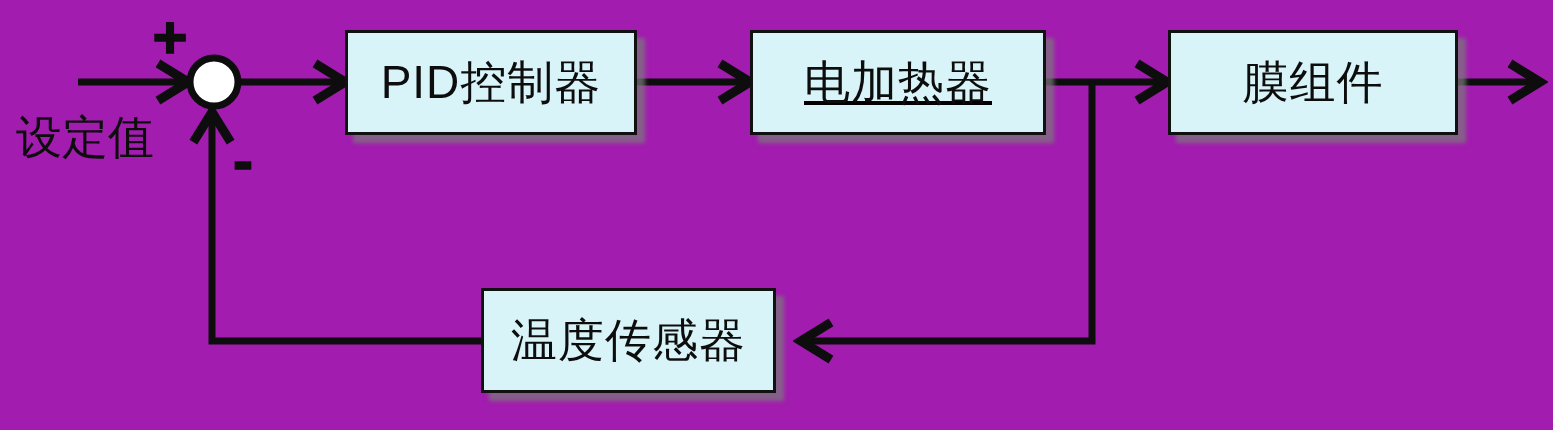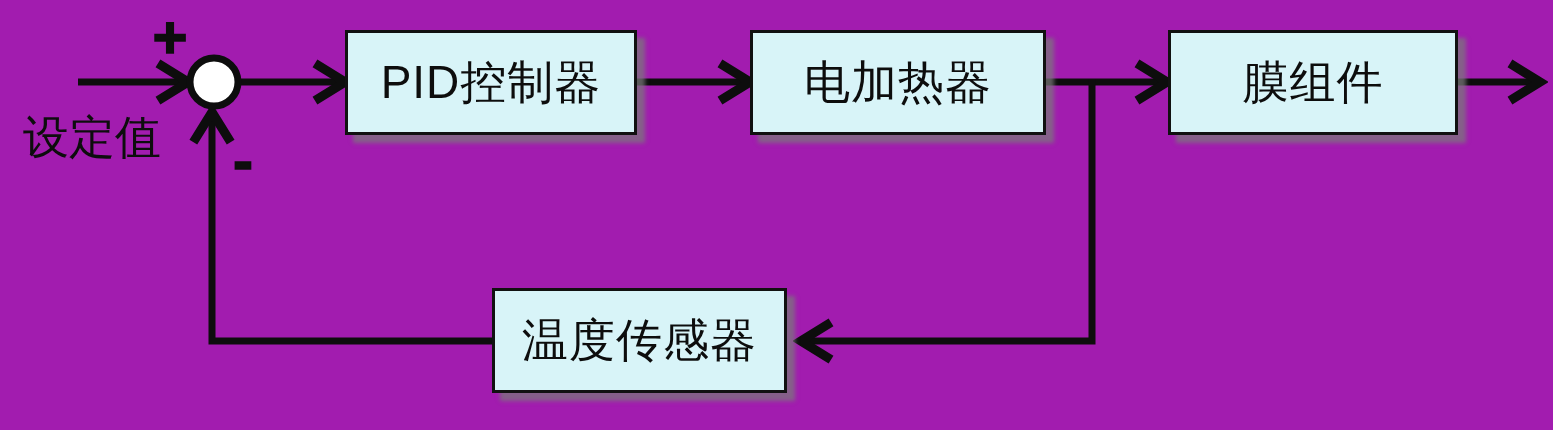--- a/index.html
+++ b/index.html
@@ -20,21 +20,21 @@
     display:flex;align-items:center;justify-content:center;
   }
   .block-label{
     font-size:46px;
     font-weight:500;
     color:#0d0d0d;
     letter-spacing:1px;
     white-space:nowrap;
   }
   .input-label{
-    position:absolute;left:23px;top:113px;
+    position:absolute;left:16px;top:113px;
     font-size:46px;line-height:48px;
     color:#0d0d0d;white-space:nowrap;
   }
   .sign{
     position:absolute;
     display:flex;align-items:center;justify-content:center;
     font-weight:bold;color:#0d0d0d;
     -webkit-text-stroke:1.5px #0d0d0d;
     line-height:1;
   }
@@ -75,29 +75,29 @@
 
     <path d="M503,341 L212,341 L212,112" fill="none" stroke="#0d0d0d" stroke-width="7" marker-end="url(#arw)"></path>
 
     <circle cx="214" cy="82" r="24" fill="#ffffff" stroke="#0d0d0d" stroke-width="7"></circle>
   </svg>
 
   <div class="block" style="left:345px;top:30px;width:292px;height:105px;">
     <span class="block-label">PID控制器</span>
   </div>
 
-  <div class="block" style="left:750px;top:30px;width:296px;height:105px;">
+  <div class="block" style="left:750px;top:30px;width:296px;height:105px;text-decoration:underline;">
     <span class="block-label">电加热器</span>
   </div>
 
   <div class="block" style="left:1168px;top:30px;width:290px;height:105px;font-family:Liberation Serif, serif;">
     <span class="block-label">膜组件</span>
   </div>
 
-  <div class="block" style="left:492px;top:288px;width:295px;height:105px;">
+  <div class="block" style="left:481px;top:288px;width:295px;height:105px;">
     <span class="block-label">温度传感器</span>
   </div>
 
   <div class="sign sign-plus">+</div>
   <div class="sign sign-minus">-</div>
 
   <div class="input-label">设定值</div>
 
 
 </div>

